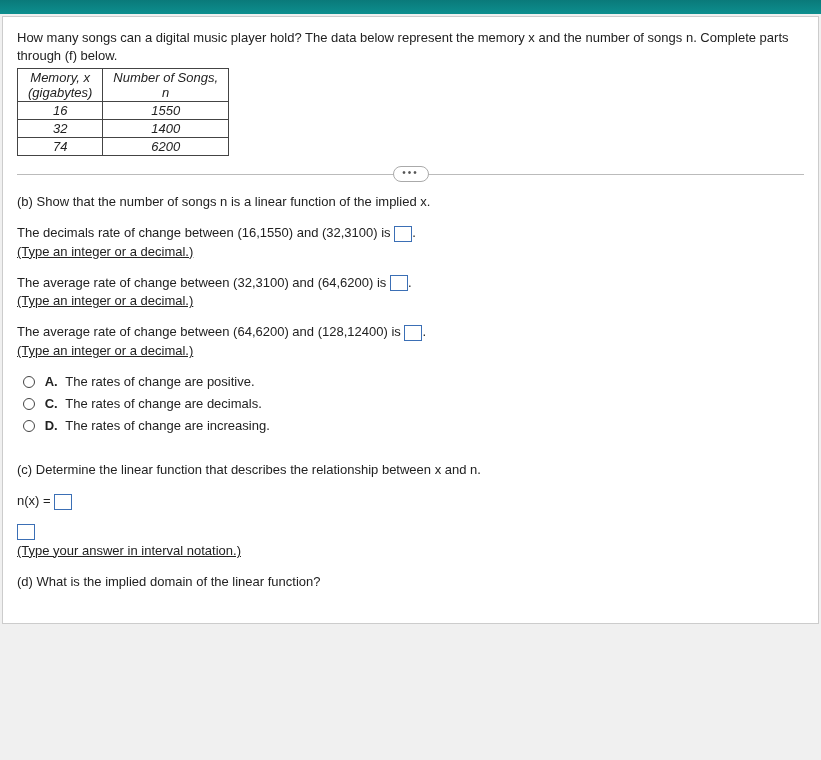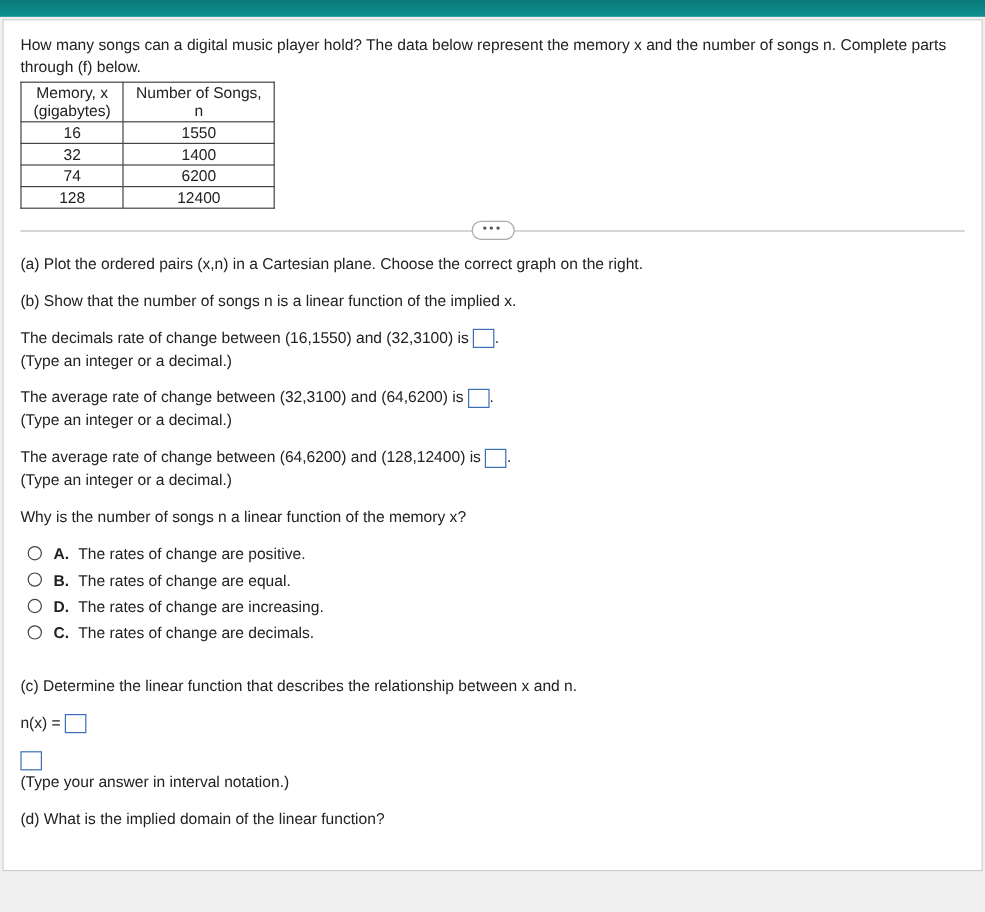--- a/index.html
+++ b/index.html
@@ -29,20 +29,21 @@
     border-collapse: collapse;
     margin-top: 2px;
     margin-bottom: 14px;
   }
   .data-table td, .data-table th {
     border: 1px solid #444;
     padding: 1px 10px;
     font-weight: normal;
     text-align: center;
     font-size: 13px;
+    font-style: italic;
   }
   .data-table th { font-weight: normal; }
   .hr-row {
     position: relative;
     border-top: 1px solid #bbb;
     margin: 18px 0 18px 0;
     text-align: center;
   }
   .ellipsis-pill {
     position: absolute;
@@ -85,20 +86,21 @@
   .small-box {
     display: inline-block;
     width: 18px;
     height: 16px;
     border: 1px solid #3b6fb5;
     vertical-align: middle;
     background: #fff;
   }
   .hint {
     display: block;
+    text-decoration: underline;
   }
   .choices { margin: 6px 0 28px 6px; }
   .choice-row { margin: 6px 0; }
   .radio {
     display: inline-block;
     width: 12px;
     height: 12px;
     border: 1.5px solid #444;
     border-radius: 50%;
     vertical-align: middle;
@@ -134,32 +136,27 @@
       <td>1550</td>
     </tr>
     <tr>
       <td>32</td>
       <td>1400</td>
     </tr>
     <tr>
       <td>74</td>
       <td>6200</td>
     </tr>
-    <tr>
-      <td>128</td>
-      <td>12400</td>
-    </tr>
   </tbody>
     </table>
 
   <div class="hr-row">
     <div class="ellipsis-pill">•••</div>
   </div>
 
-  <div class="block">(a) Plot the ordered pairs (x,n) in a Cartesian plane. Choose the correct graph on the right.</div>
   <div class="block">(b) Show that the number of songs n is a linear function of the implied x.</div>
 
 
   <div class="block">
     <span>The decimals rate of change between (16,1550) and (32,3100) is</span>
     <span class="small-box"></span><span>.</span>
     <span class="hint">(Type an integer or a decimal.)</span>
   </div>
 
   <div class="block">
@@ -167,43 +164,37 @@
     <span class="small-box"></span><span>.</span>
     <span class="hint">(Type an integer or a decimal.)</span>
   </div>
 
   <div class="block">
     <span>The average rate of change between (64,6200) and (128,12400) is</span>
     <span class="small-box"></span><span>.</span>
     <span class="hint">(Type an integer or a decimal.)</span>
   </div>
 
-  <div class="block">Why is the number of songs n a linear function of the memory x?</div>
 
   <div class="choices">
     <div class="choice-row">
       <span class="radio"></span>
       <span class="choice-label">A.</span>
       <span class="choice-text">The rates of change are positive.</span>
     </div>
     <div class="choice-row">
       <span class="radio"></span>
-      <span class="choice-label">B.</span>
-      <span class="choice-text">The rates of change are equal.</span>
+      <span class="choice-label">C.</span>
+      <span class="choice-text">The rates of change are decimals.</span>
     </div>
     <div class="choice-row">
       <span class="radio"></span>
       <span class="choice-label">D.</span>
       <span class="choice-text">The rates of change are increasing.</span>
     </div>
-    <div class="choice-row">
-      <span class="radio"></span>
-      <span class="choice-label">C.</span>
-      <span class="choice-text">The rates of change are decimals.</span>
-    </div>
   </div>
 
   <div class="block">(c) Determine the linear function that describes the relationship between x and n.</div>
 
   <div class="block">
     <span>n(x) =</span>
     <span class="small-box"></span>
   </div>
 
   <div class="block">

